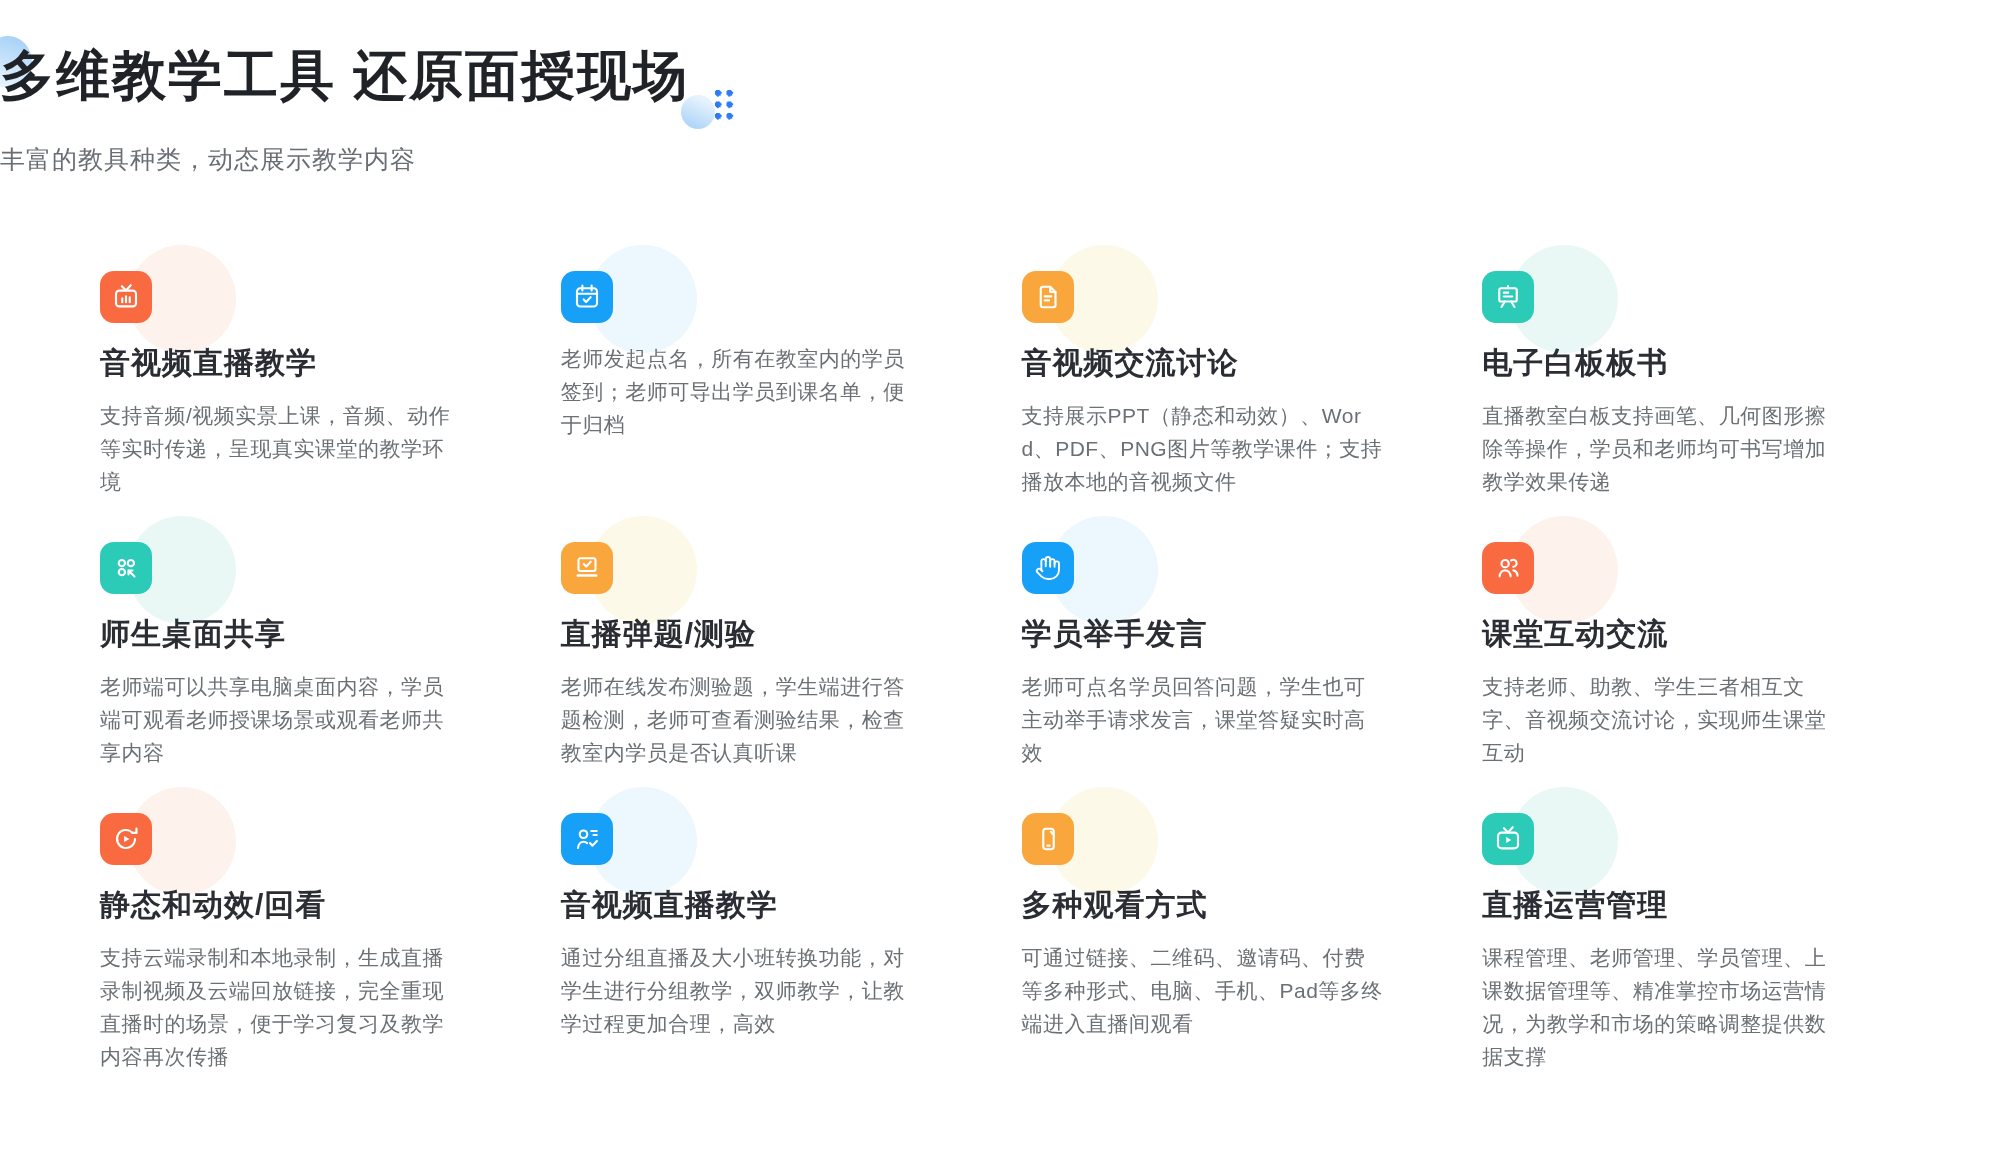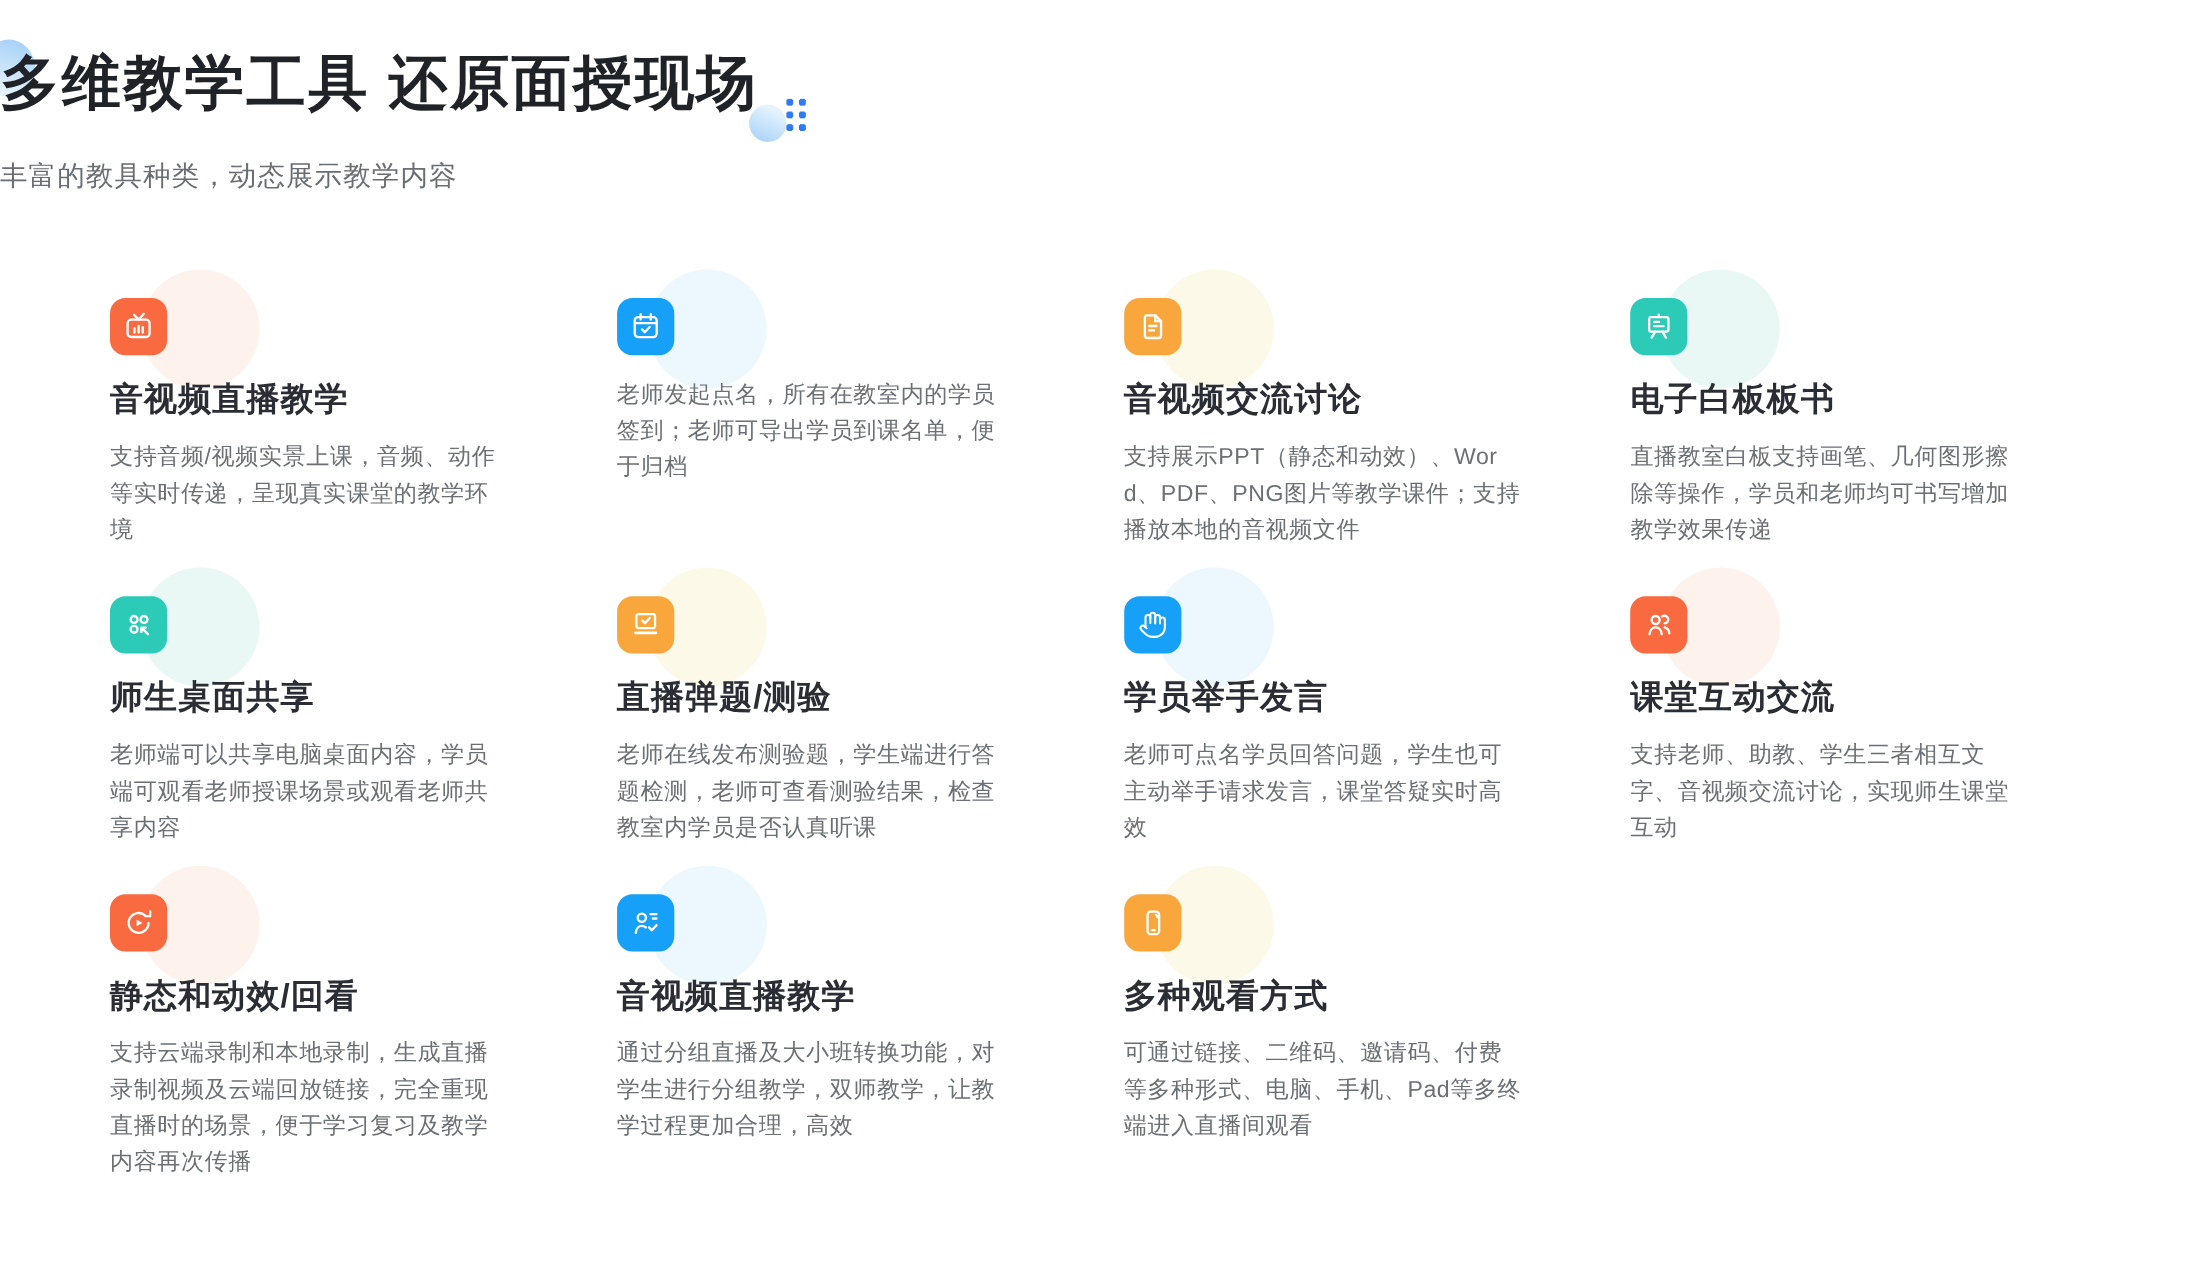--- a/index.html
+++ b/index.html
@@ -234,13 +234,27 @@
           <svg viewBox="0 0 24 24" width="30" height="30" fill="none" stroke="#fff" stroke-width="1.7" stroke-linecap="round" stroke-linejoin="round">
             <rect x="8.2" y="3.8" width="8.4" height="16.4" rx="2.2"></rect>
             <path d="M14.3 6.3c.6.3 1 .8 1.1 1.5"></path>
             <path d="M11.5 17.3h1.8"></path>
           </svg>
         </span>
     </div>
     <h3 class="card-title">多种观看方式</h3>
     <p class="card-desc">可通过链接、二维码、邀请码、付费等多种形式、电脑、手机、Pad等多终端进入直播间观看</p>
   </article>
+    <article class="card" style="--accent: #2BCBB8; --halo: #E9F8F5;">
+    <div class="icon-wrap">
+      <span class="halo"></span>
+      <span class="icon-box">
+          <svg viewBox="0 0 24 24" width="30" height="30" fill="none" stroke="#fff" stroke-width="1.7" stroke-linecap="round" stroke-linejoin="round">
+            <path d="M8.7 3.4l3.3 3.4M15.8 2.6L12 6.8"></path>
+            <rect x="4" y="6.9" width="16" height="12.6" rx="2.8"></rect>
+            <path d="M10.6 10.4l4 2.4-4 2.4z" fill="#fff" stroke="none"></path>
+          </svg>
+        </span>
+    </div>
+    <h3 class="card-title">直播运营管理</h3>
+    <p class="card-desc">课程管理、老师管理、学员管理、上课数据管理等、精准掌控市场运营情况，为教学和市场的策略调整提供数据支撑</p>
+  </article>
   </main>
 
 </body></html>

